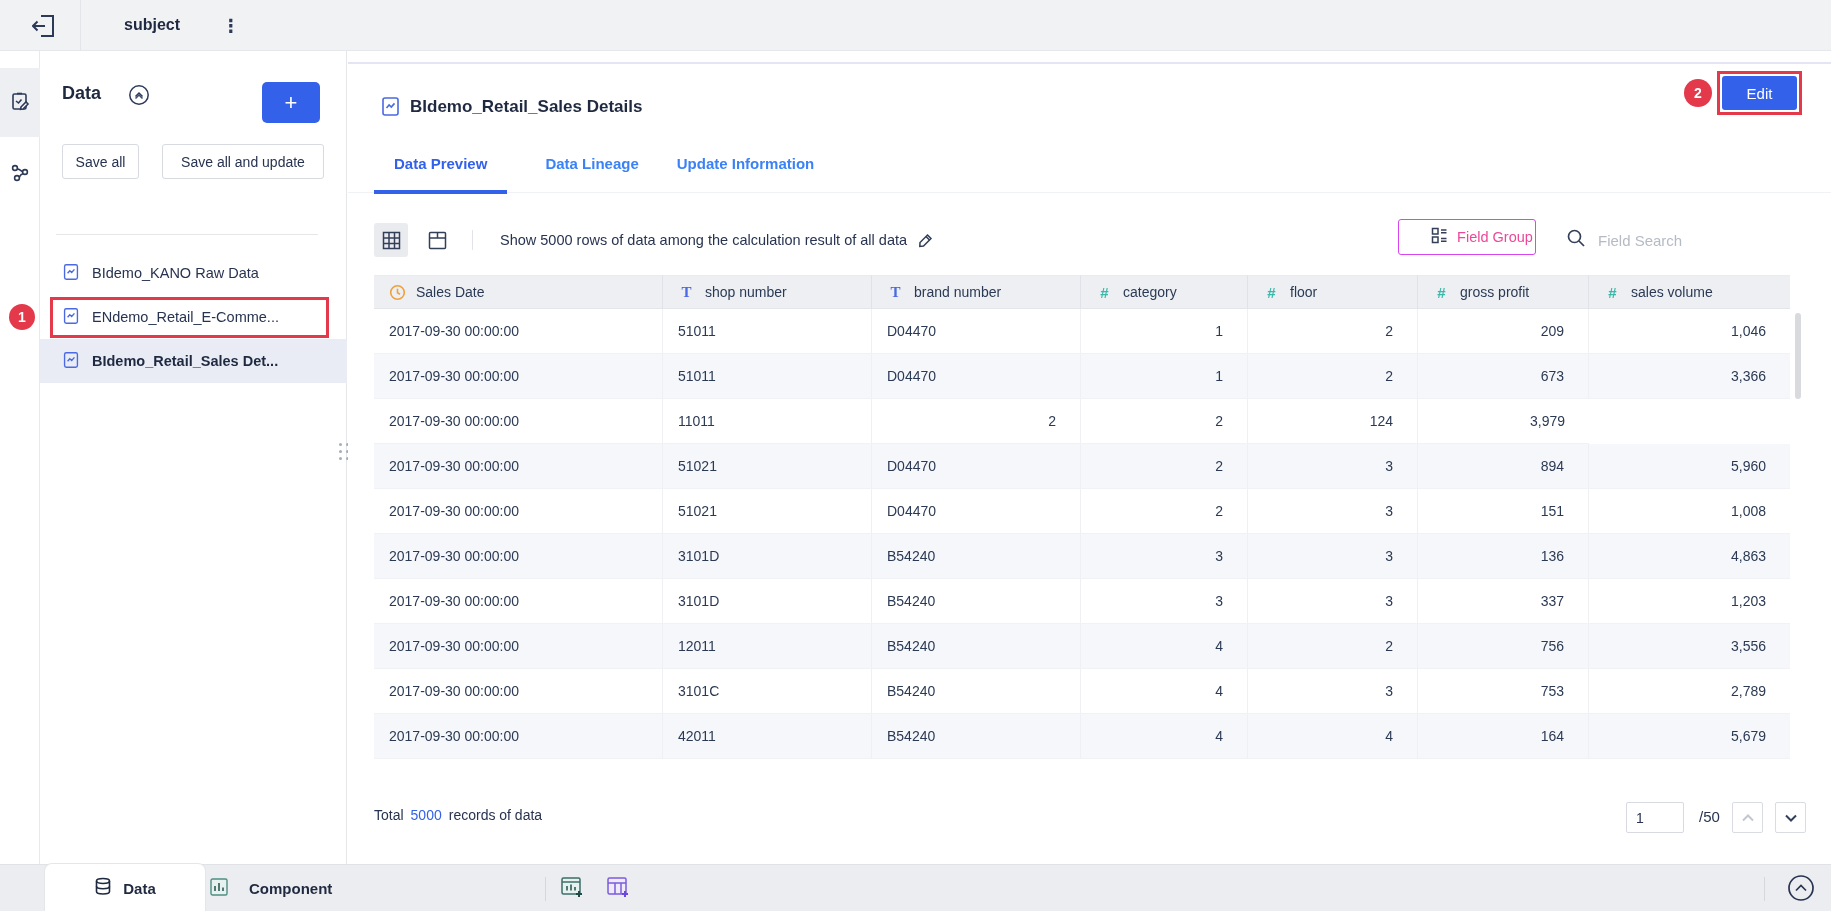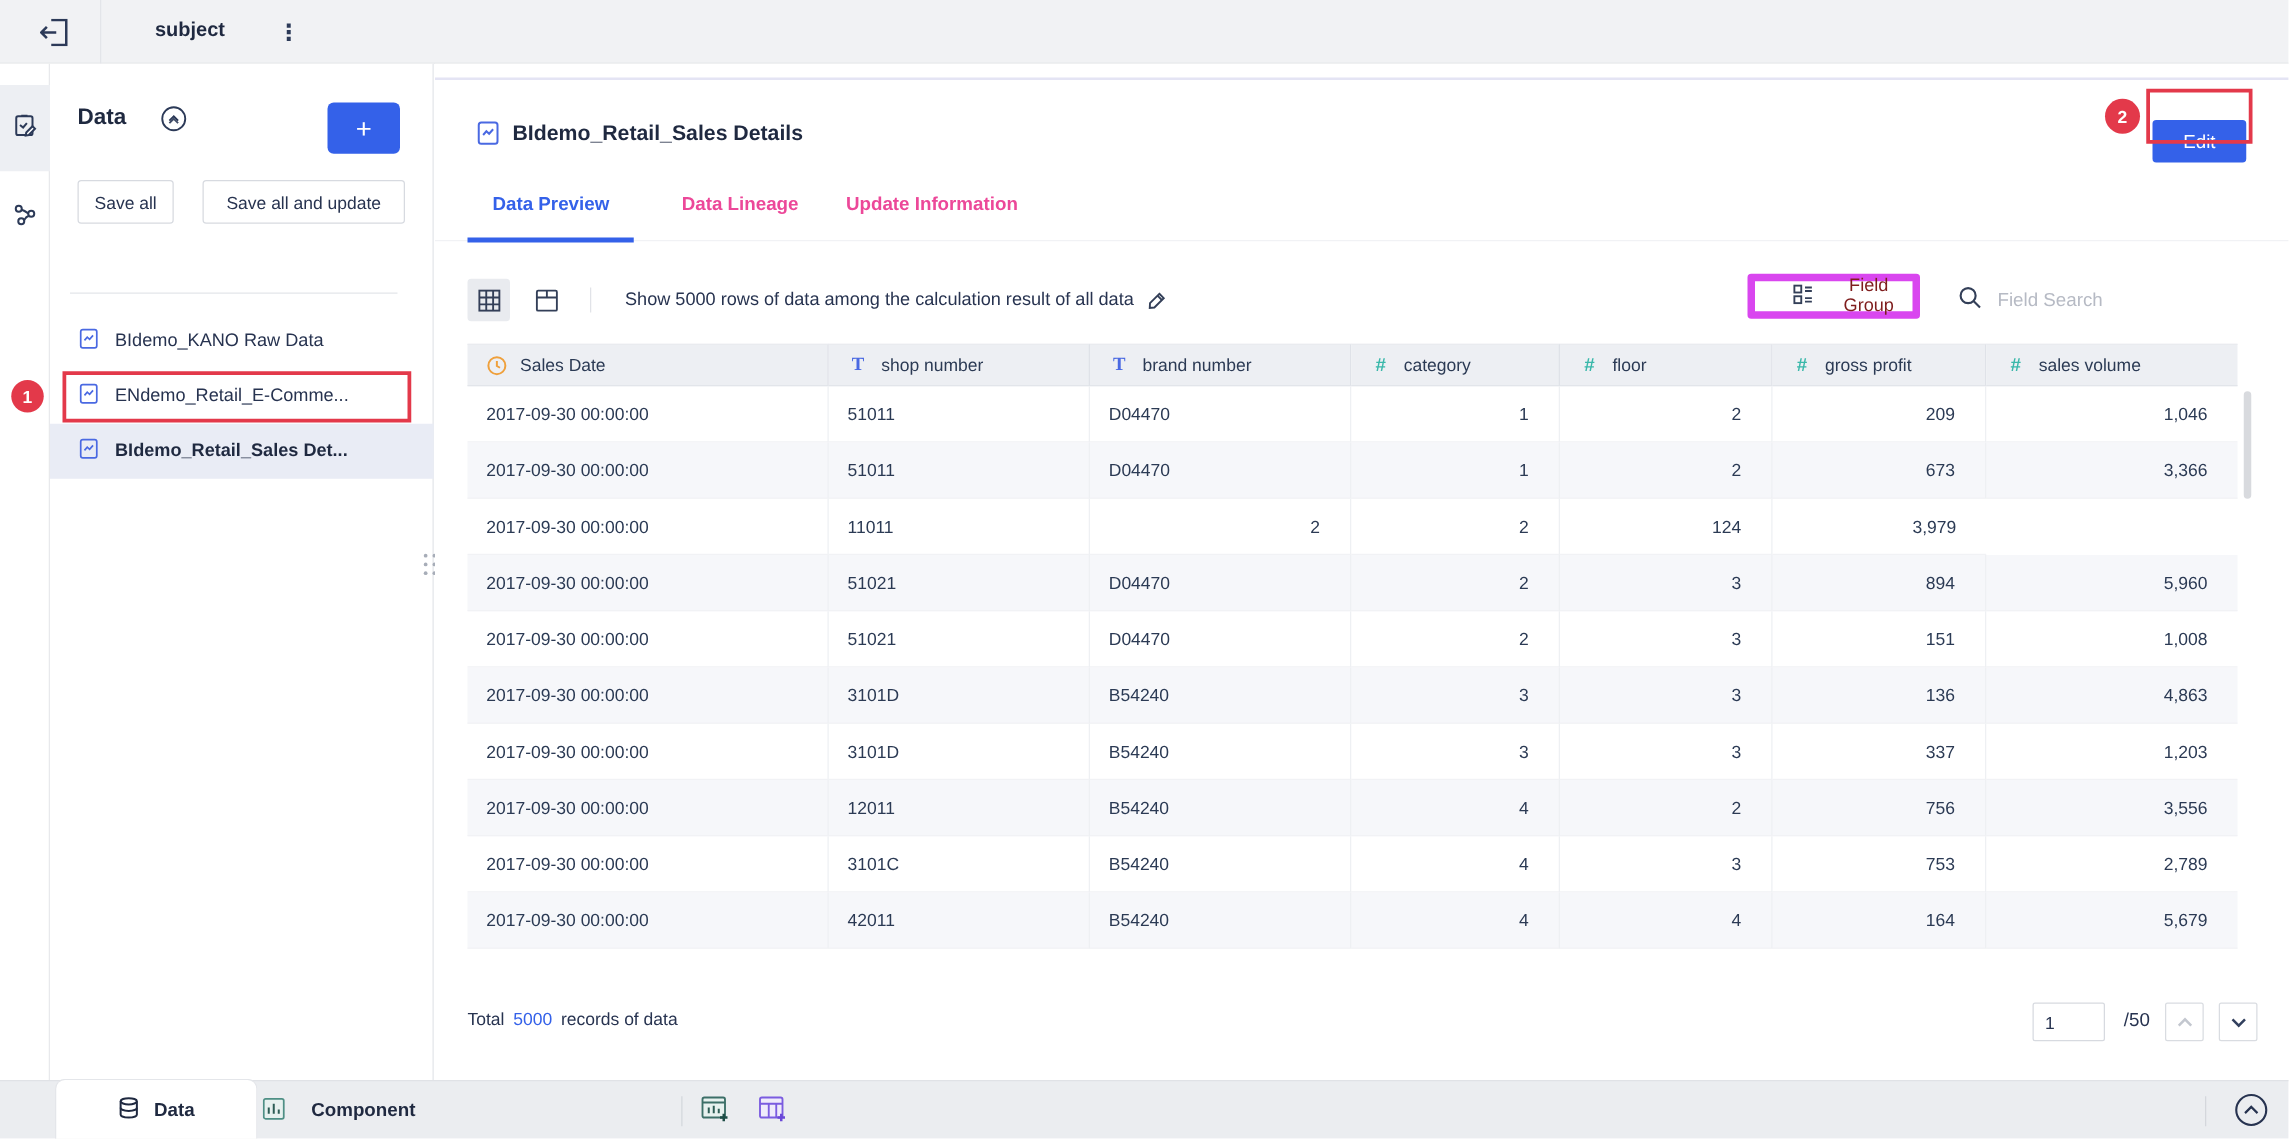--- a/index.html
+++ b/index.html
@@ -39,34 +39,34 @@
   .data-item .lbl { white-space:nowrap; }
   .drag-dots { position:absolute; left:339px; top:443px; width:10px; height:26px; cursor:col-resize;
     display:grid; grid-template-columns:3px 3px; grid-auto-rows:3px; gap:4px; }
   .drag-dots i { background:#a7adb8; border-radius:50%; }
 
   
   .main { position:absolute; left:348px; top:51px; width:1483px; height:813px; background:#fff; }
   .lav-line { position:absolute; left:0; top:11px; width:1483px; height:2px; background:#e4e4f4; }
   .main-title-icon { position:absolute; left:32px; top:45px; }
   .main-title { position:absolute; left:62px; top:46px; font-size:17px; font-weight:bold; color:#1f2940; }
-  .edit-btn { position:absolute; left:1374px; top:25px; width:75px; height:34px; background:#3461e9; color:#fff; border:none; border-radius:3px; font-size:15px; cursor:pointer; font-family:inherit;margin-top:20px; }
+  .edit-btn { position:absolute; left:1374px; top:25px; width:75px; height:34px; background:#3461e9; color:#fff; border:none; border-radius:3px; font-size:15px; cursor:pointer; font-family:inherit; }
   .tabs { position:absolute; left:26px; top:98px; display:flex; gap:38px; height:44px; }
   .tabstrip-line { position:absolute; left:0; top:141px; width:1483px; height:1px; background:#f1f2f5; }
-  .tab { position:relative; height:44px; line-height:30px; font-size:15px; font-weight:bold; color:#ec4899; cursor:pointer; }
+  .tab { position:relative; height:44px; line-height:30px; font-size:15px; font-weight:bold; color:#3b82f6; cursor:pointer; }
   .tab.active { color:#3461e9; padding:0 20px; }
   .tab.active::after { content:""; position:absolute; left:0; right:0; bottom:-1px; height:4px; background:#3461e9; }
 
   .view-btn { position:absolute; top:172px; width:34px; height:34px; border:none; background:transparent; border-radius:3px; cursor:pointer; display:flex; align-items:center; justify-content:center; }
   .view-btn.sel { background:#e9ebef; }
   .vb1 { left:26px; } .vb2 { left:72px; }
   .tb-sep { position:absolute; left:124px; top:179px; width:1px; height:20px; background:#e1e3e8; }
   .info-text { position:absolute; left:152px; top:172px; height:34px; line-height:34px; font-size:14.5px; color:#273350; display:flex; align-items:center; gap:10px; }
   .pencil { cursor:pointer; display:inline-flex; }
-  .fieldgroup-btn { position:absolute; left:1050px; top:168px; width:138px; height:36px; border:6px solid #d946ef; background:#fff; border-radius:3px; font-size:14.5px; color:#7f1d1d; cursor:pointer; display:flex; align-items:center; justify-content:center; gap:9px; font-family:inherit;padding-left:30px; }
+  .fieldgroup-btn { position:absolute; left:1050px; top:168px; width:138px; height:36px; border:1px solid #d946ef; background:#fff; border-radius:3px; font-size:14.5px; color:#ec4899; cursor:pointer; display:flex; align-items:center; justify-content:center; gap:9px; font-family:inherit;padding-left:30px; }
   .fieldsearch { position:absolute; left:1218px; top:172px; width:250px; height:34px; display:flex; align-items:center; gap:12px; }
   .fieldsearch input { border:none; outline:none; font-size:15px; width:190px; color:#273350; background:transparent; font-family:inherit; }
   .fieldsearch input::placeholder { color:#b6bac4; }
 
   
   .dtable { position:absolute; left:26px; top:224px; width:1416px; }
   .trow { display:grid; grid-template-columns:289px 209px 209px 167px 170px 171px 201px; }
   .thead .cell { height:34px; background:#edeff3; border-right:1px solid #dfe2e8; border-top:1px solid #e9ebef; border-bottom:1px solid #e2e5ea;
     display:flex; align-items:center; gap:10px; padding-left:15px; font-size:14px; color:#2b3a54; cursor:pointer; }
   .thead .cell:last-child { border-right:none; }

